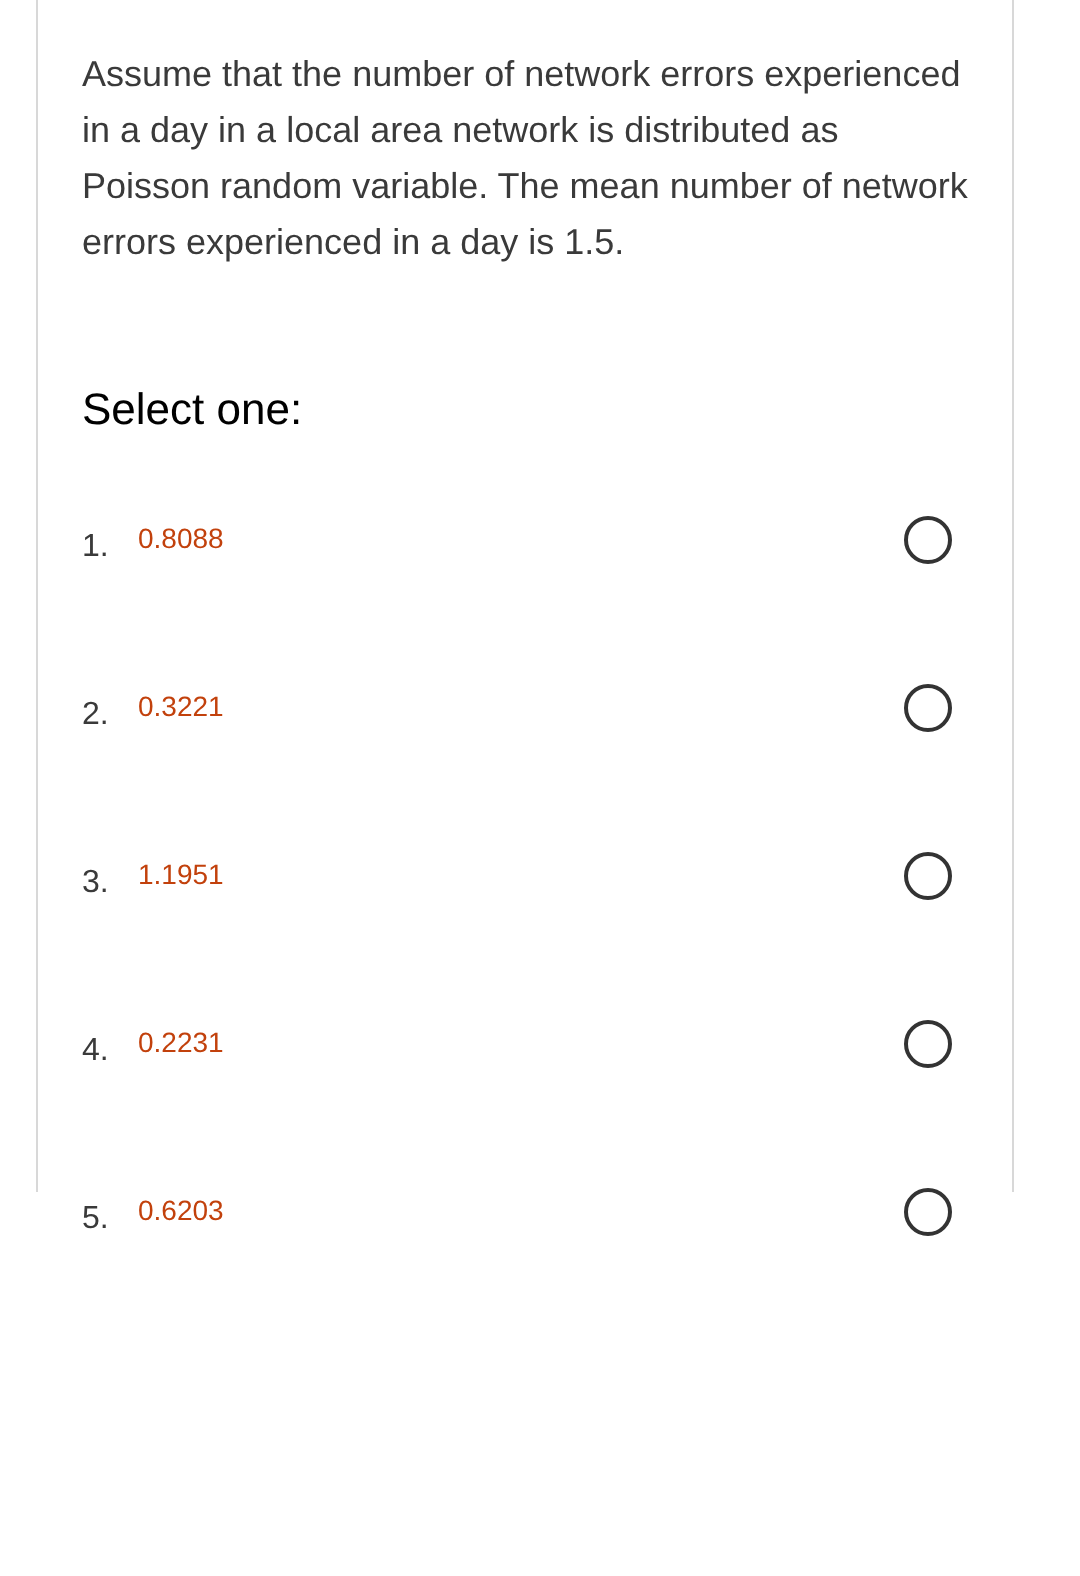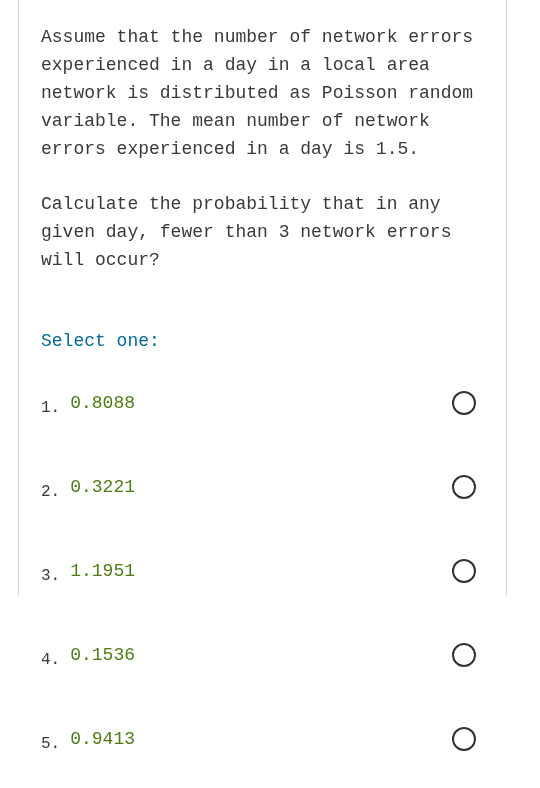--- a/index.html
+++ b/index.html
@@ -14,34 +14,33 @@
       height: 788px;
       overflow: hidden;
     }
     .container {
       border-left: 1px solid #d8d8d8;
       border-right: 1px solid #d8d8d8;
       height: 596px;
       margin-left: 18px;
       margin-right: 33px;
       padding: 24px 22px 0 22px;
-      font-family: Liberation Mono, monospace;
     }
     .question-text {
       color: #3a3a3a;
       font-size: 18px;
       line-height: 1.55;
       font-weight: 400;
     }
     .question-text p {
       margin-bottom: 28px;
     }
     .select-label {
-      color: #0369a1;
-      font-size: 18px;
+      color: #000000;
+      font-size: 22px;
       margin-top: 56px;
       margin-bottom: 40px;
     }
     .options {
       display: flex;
       flex-direction: column;
     }
     .option {
       display: flex;
       align-items: center;
@@ -55,39 +54,38 @@
     }
     .option-number {
       color: #3a3a3a;
       font-size: 16px;
       margin-right: 10px;
       min-width: 18px;
       position: relative;
       top: 4px;
     }
     .option-value {
-      color: #4d7c0f;
-      font-size: 18px;
+      color: #c2410c;
+      font-size: 14px;
     }
     .radio-circle {
       width: 24px;
       height: 24px;
       border: 2px solid #333333;
       border-radius: 50%;
       flex-shrink: 0;
       margin-right: 8px;
     }
   </style>
 </head>
 <body>
 
 <div class="container">
   <div class="question-text">
     <p>Assume that the number of network errors experienced in a day in a local area network is distributed as Poisson random variable.  The mean number of network errors experienced in a day is 1.5.</p>
-    <p>Calculate the probability that in any given day, fewer than 3 network errors will occur?</p>
   </div>
 
   <div class="select-label">Select one:</div>
 
   <div class="options">
     <div class="option">
       <div class="option-left">
         <span class="option-number">1.</span>
         <span class="option-value">0.8088</span>
       </div>
@@ -106,26 +104,26 @@
       <div class="option-left">
         <span class="option-number">3.</span>
         <span class="option-value">1.1951</span>
       </div>
       <div class="radio-circle"></div>
     </div>
 
     <div class="option">
       <div class="option-left">
         <span class="option-number">4.</span>
-        <span class="option-value">0.1536</span>
+        <span class="option-value">0.2231</span>
       </div>
       <div class="radio-circle"></div>
     </div>
 
     <div class="option">
       <div class="option-left">
         <span class="option-number">5.</span>
-        <span class="option-value">0.9413</span>
+        <span class="option-value">0.6203</span>
       </div>
       <div class="radio-circle"></div>
     </div>
   </div>
 </div>
 
 </body></html>

